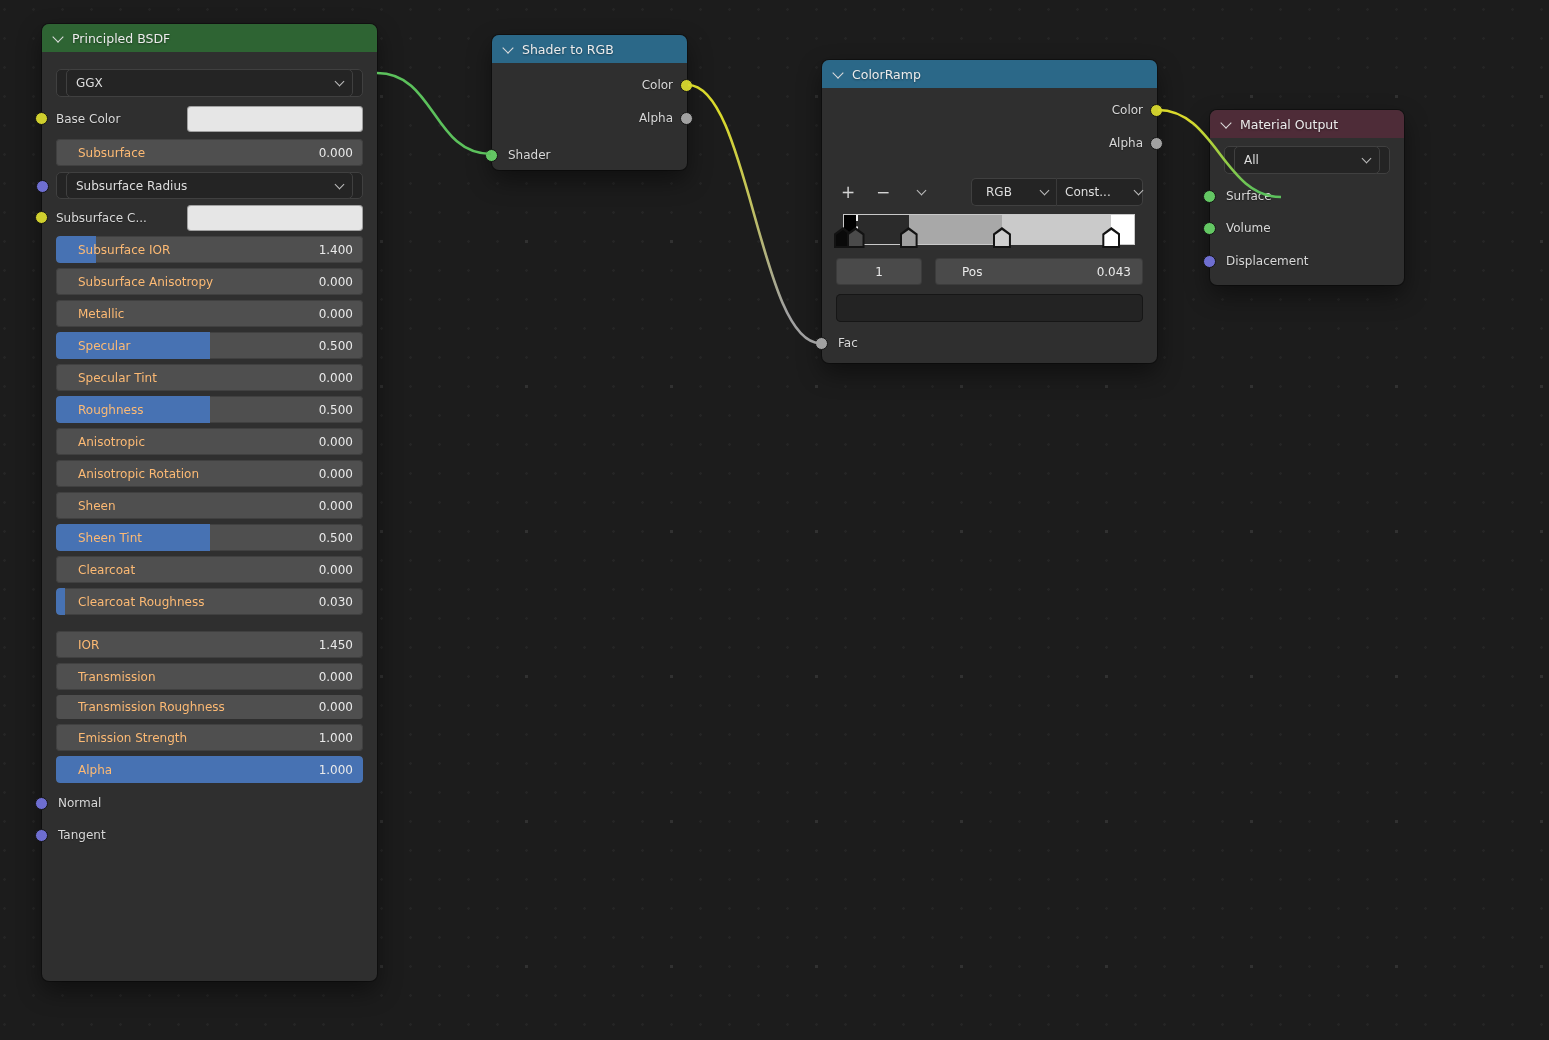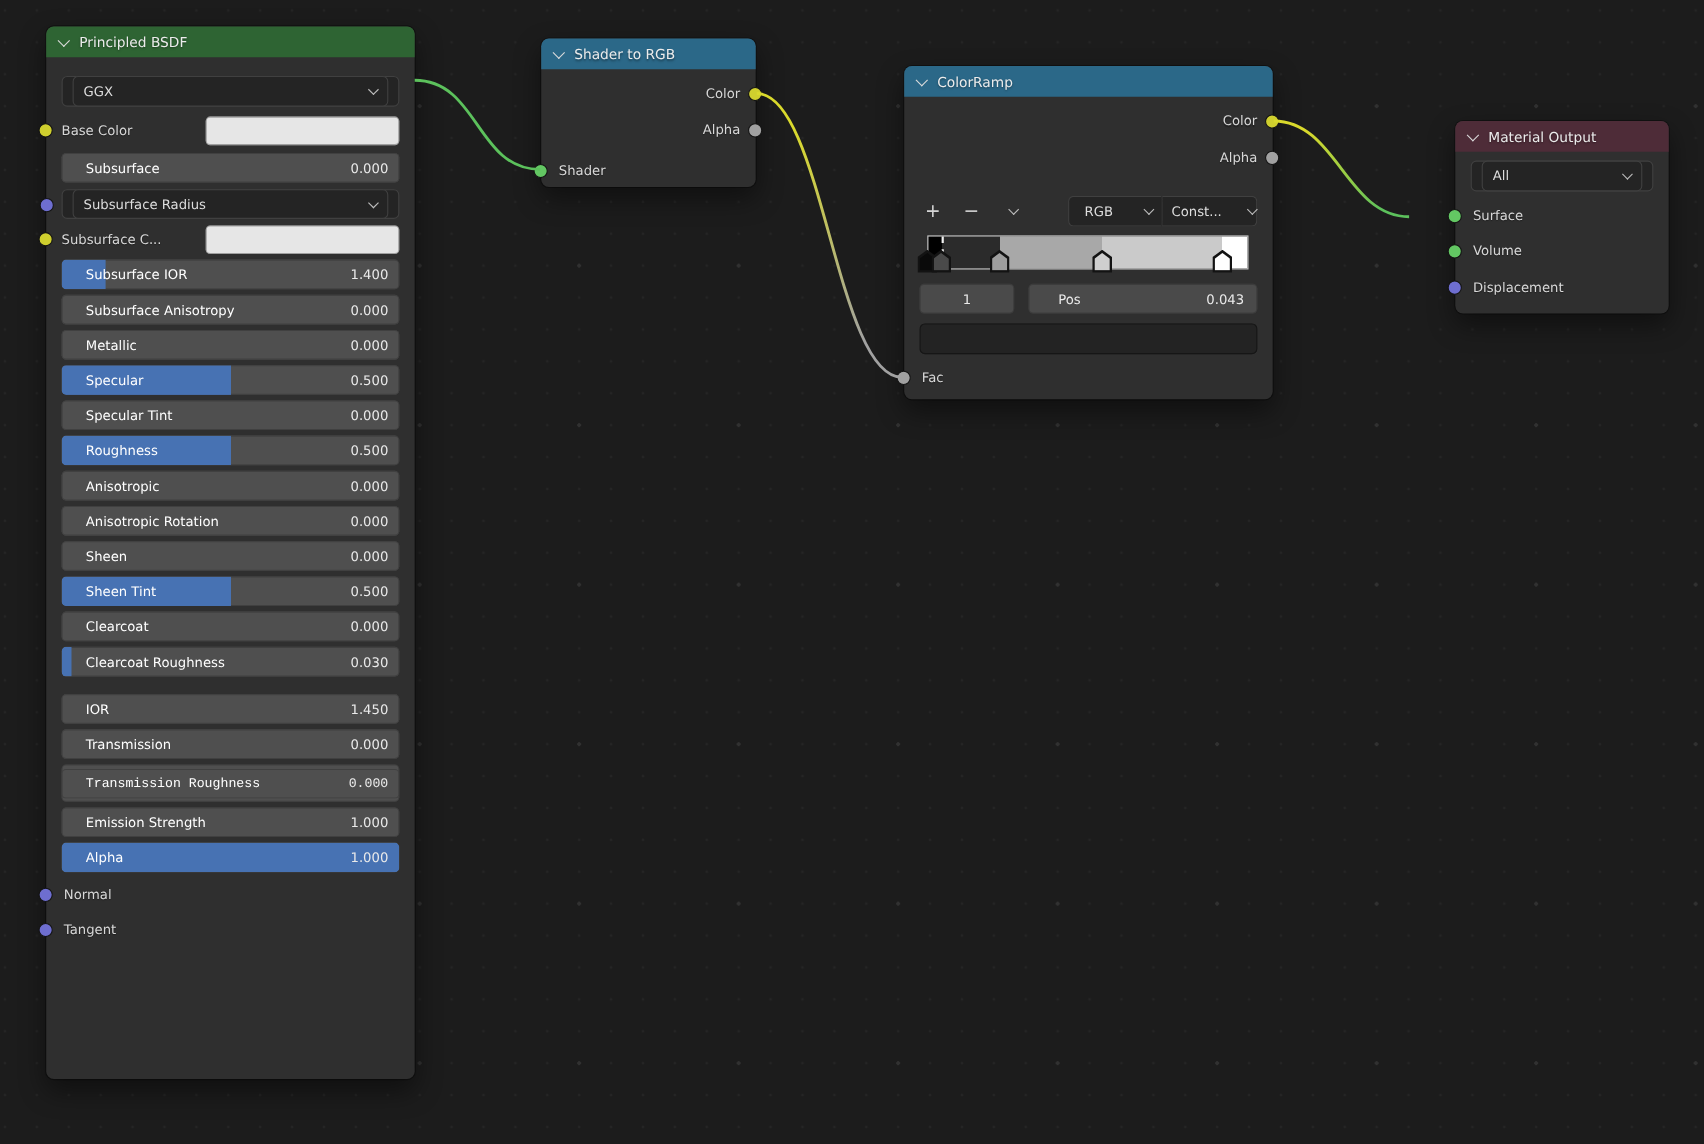--- a/index.html
+++ b/index.html
@@ -30,21 +30,21 @@
   .row{position:relative;display:flex;align-items:center;}
   .socket{position:absolute;width:13px;height:13px;border-radius:50%;
     border:1px solid #141414;box-sizing:border-box;z-index:5;}
   .socket.in{left:-21px;}
   .socket.out{right:-20px;}
   .lbl{color:#d8d8d8;text-shadow:0 1px 1px rgba(0,0,0,.35);white-space:nowrap;}
   .row.out{justify-content:flex-end;}
   .slider{flex:1;height:27px;background:#4f4f4f;border-radius:4px;position:relative;
     display:flex;align-items:center;overflow:hidden;box-shadow:inset 0 0 0 1px rgba(0,0,0,.18);}
   .slider .fill{position:absolute;left:0;top:0;bottom:0;background:#4772b3;}
-  .slider .s-lbl{position:relative;z-index:2;margin-left:22px;flex:1;color:#ffffff;}
+  .slider .s-lbl{position:relative;z-index:2;margin-left:22px;flex:1;color:#fdba74;}
   .slider .s-val{position:relative;z-index:2;margin-right:10px;color:#eaeaea;}
   .select{flex:1;height:28px;background:#242424;border:1px solid #404040;border-radius:5px;
     box-sizing:border-box;display:flex;align-items:center;padding:0 9px;color:#dedede;}
   .select .sel-val{flex:1;}
   .chev{width:6px;height:6px;border-right:1.4px solid #bdbdbd;border-bottom:1.4px solid #bdbdbd;
     transform:rotate(45deg);margin-top:-3px;flex:0 0 auto;}
   .swatch{width:176px;height:26px;border-radius:4px;box-shadow:inset 0 0 0 1px rgba(0,0,0,.3);}
   .prop-label{flex:1;}
   
   .toolbar{display:flex;align-items:center;}
@@ -221,21 +221,21 @@
           <span class="s-val">1.450</span>
         </div>
       </div>
       <div class="row slider" style="margin-top: 5px; height: 27px;">
         <div class="slider">
           <div class="fill" style="width: 0%; background: rgb(71, 114, 179);"></div>
           <span class="s-lbl">Transmission</span>
           <span class="s-val">0.000</span>
         </div>
       </div>
-      <div class="row slider" style="margin-top: 5px; height: 34px; font-family: Liberation Mono, monospace;">
+      <div class="row slider" style="margin-top: 5px; height: 24px;">
         <div class="slider">
           <div class="fill" style="width: 0%; background: rgb(71, 114, 179);"></div>
           <span class="s-lbl">Transmission Roughness</span>
           <span class="s-val">0.000</span>
         </div>
       </div>
       <div class="row slider" style="margin-top: 5px; height: 27px;">
         <div class="slider">
           <div class="fill" style="width: 0%; background: rgb(71, 114, 179);"></div>
           <span class="s-lbl">Emission Strength</span>
@@ -343,21 +343,21 @@
       </div>
       <div class="row swatch-wide" style="margin-top: 9px; height: 28px;">
         <div class="swatch-wide" style="background: rgb(35, 35, 35);"></div>
       </div>
       <div class="row input" style="margin-top: 9px; height: 24px;">
         <span class="socket in" style="background: rgb(161, 161, 161); top: 5.5px;"></span>
         <span class="lbl" style="margin-left: 2px;">Fac</span>
       </div>
     </div>
   </div>
-<div class="node" id="node-material_output" style="left:1323px;top:110px;width:194px;height:175px;">
+<div class="node" id="node-material_output" style="left:1210px;top:110px;width:194px;height:175px;">
     <div class="node-header" style="background: rgb(78, 44, 56);">
       <span class="hdr-chev"></span>
       <span>Material Output</span>
     </div>
     <div class="node-body">
       <div class="row select" style="margin-top: 8px; height: 28px;">
         <div class="select" style="height: 28px;">
           <span class="sel-val">All</span>
           <span class="chev"></span>
         </div>

